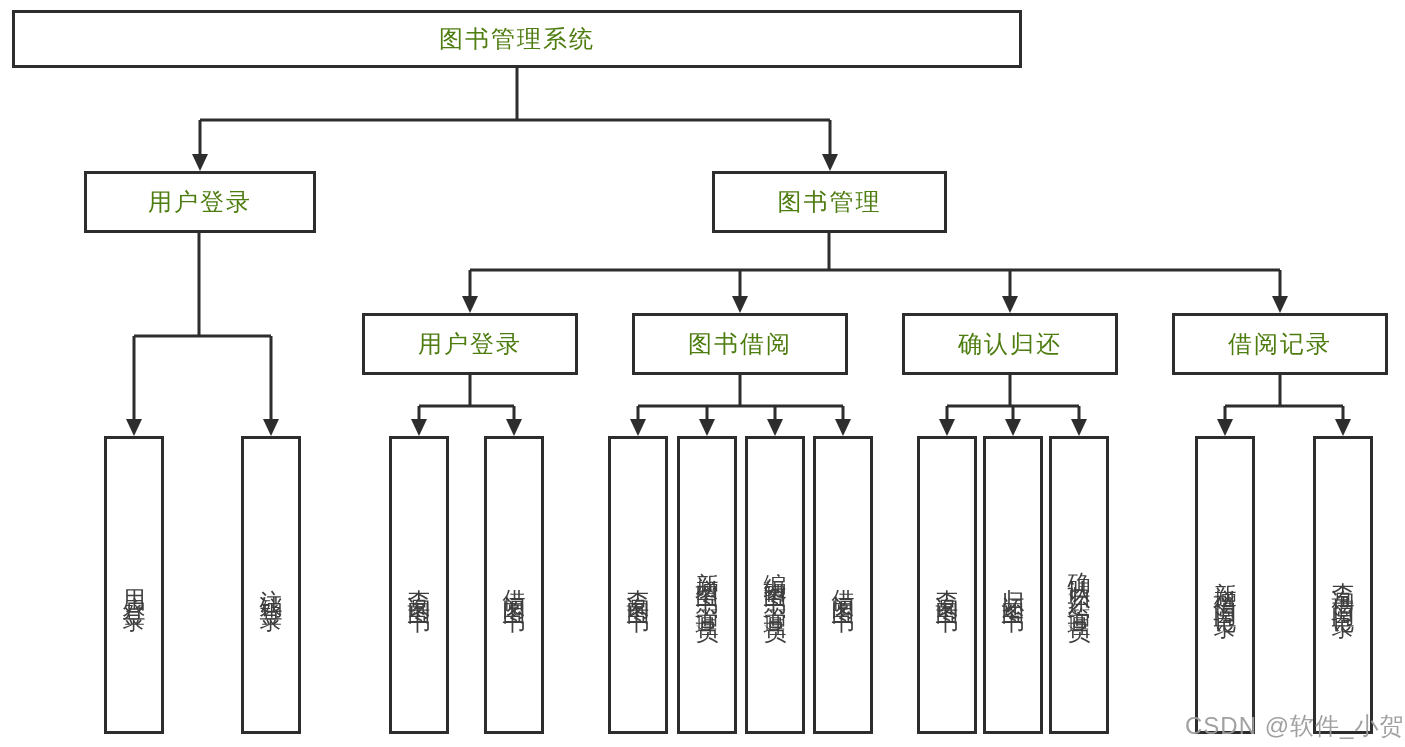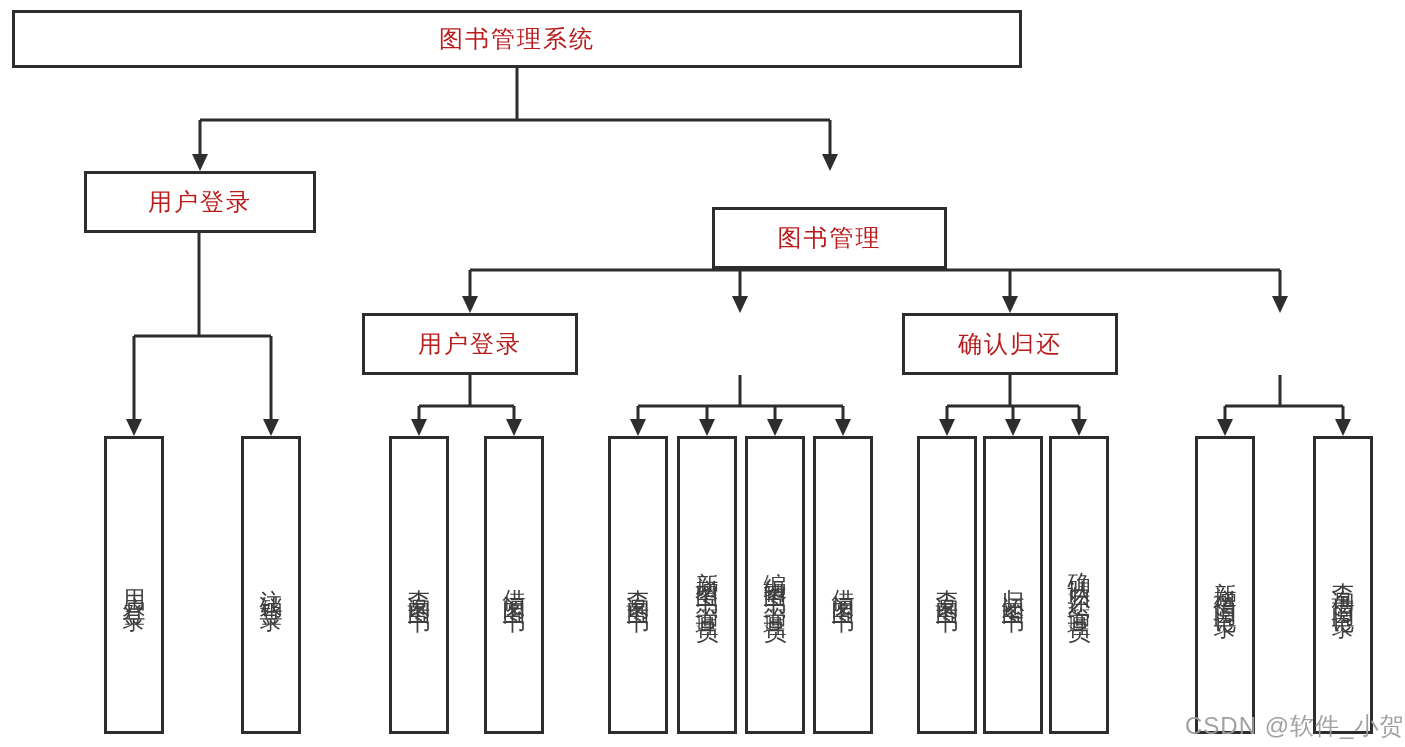--- a/index.html
+++ b/index.html
@@ -17,21 +17,21 @@
     pointer-events: none;
   }
   .node {
     position: absolute;
     box-sizing: border-box;
     border: 3px solid #2d2d2d;
     background: #ffffff;
     display: flex;
     align-items: center;
     justify-content: center;
-    color: #b91c1c;
+    color: #4d7c0f;
   }
   .hlabel {
     font-size: 24px;
     letter-spacing: 2px;
     white-space: nowrap;
   }
   .leaf {
     position: absolute;
     box-sizing: border-box;
     top: 436px;
@@ -108,29 +108,35 @@
     </g>
   </svg>
 
   <div class="node" style="left:12px; top:10px; width:1010px; height:58px;">
     <span class="hlabel">图书管理系统</span>
   </div>
 
   <div class="node" style="left:84px; top:171px; width:232px; height:62px;">
     <span class="hlabel">用户登录</span>
   </div>
-  <div class="node" style="left:712px; top:171px; width:235px; height:62px;margin-top:36px;">
+  <div class="node" style="left:712px; top:171px; width:235px; height:62px;">
     <span class="hlabel">图书管理</span>
   </div>
 
   <div class="node" style="left:362px; top:313px; width:216px; height:62px;">
     <span class="hlabel">用户登录</span>
   </div>
+  <div class="node" style="left:632px; top:313px; width:216px; height:62px;">
+    <span class="hlabel">图书借阅</span>
+  </div>
   <div class="node" style="left:902px; top:313px; width:216px; height:62px;">
     <span class="hlabel">确认归还</span>
+  </div>
+  <div class="node" style="left:1172px; top:313px; width:216px; height:62px;">
+    <span class="hlabel">借阅记录</span>
   </div>
 
   <div class="leaf" style="left:104px;">
     <span class="vlabel">用户登录</span>
   </div>
   <div class="leaf" style="left:241px;">
     <span class="vlabel">注销登录</span>
   </div>
 
   <div class="leaf" style="left:389px;">

